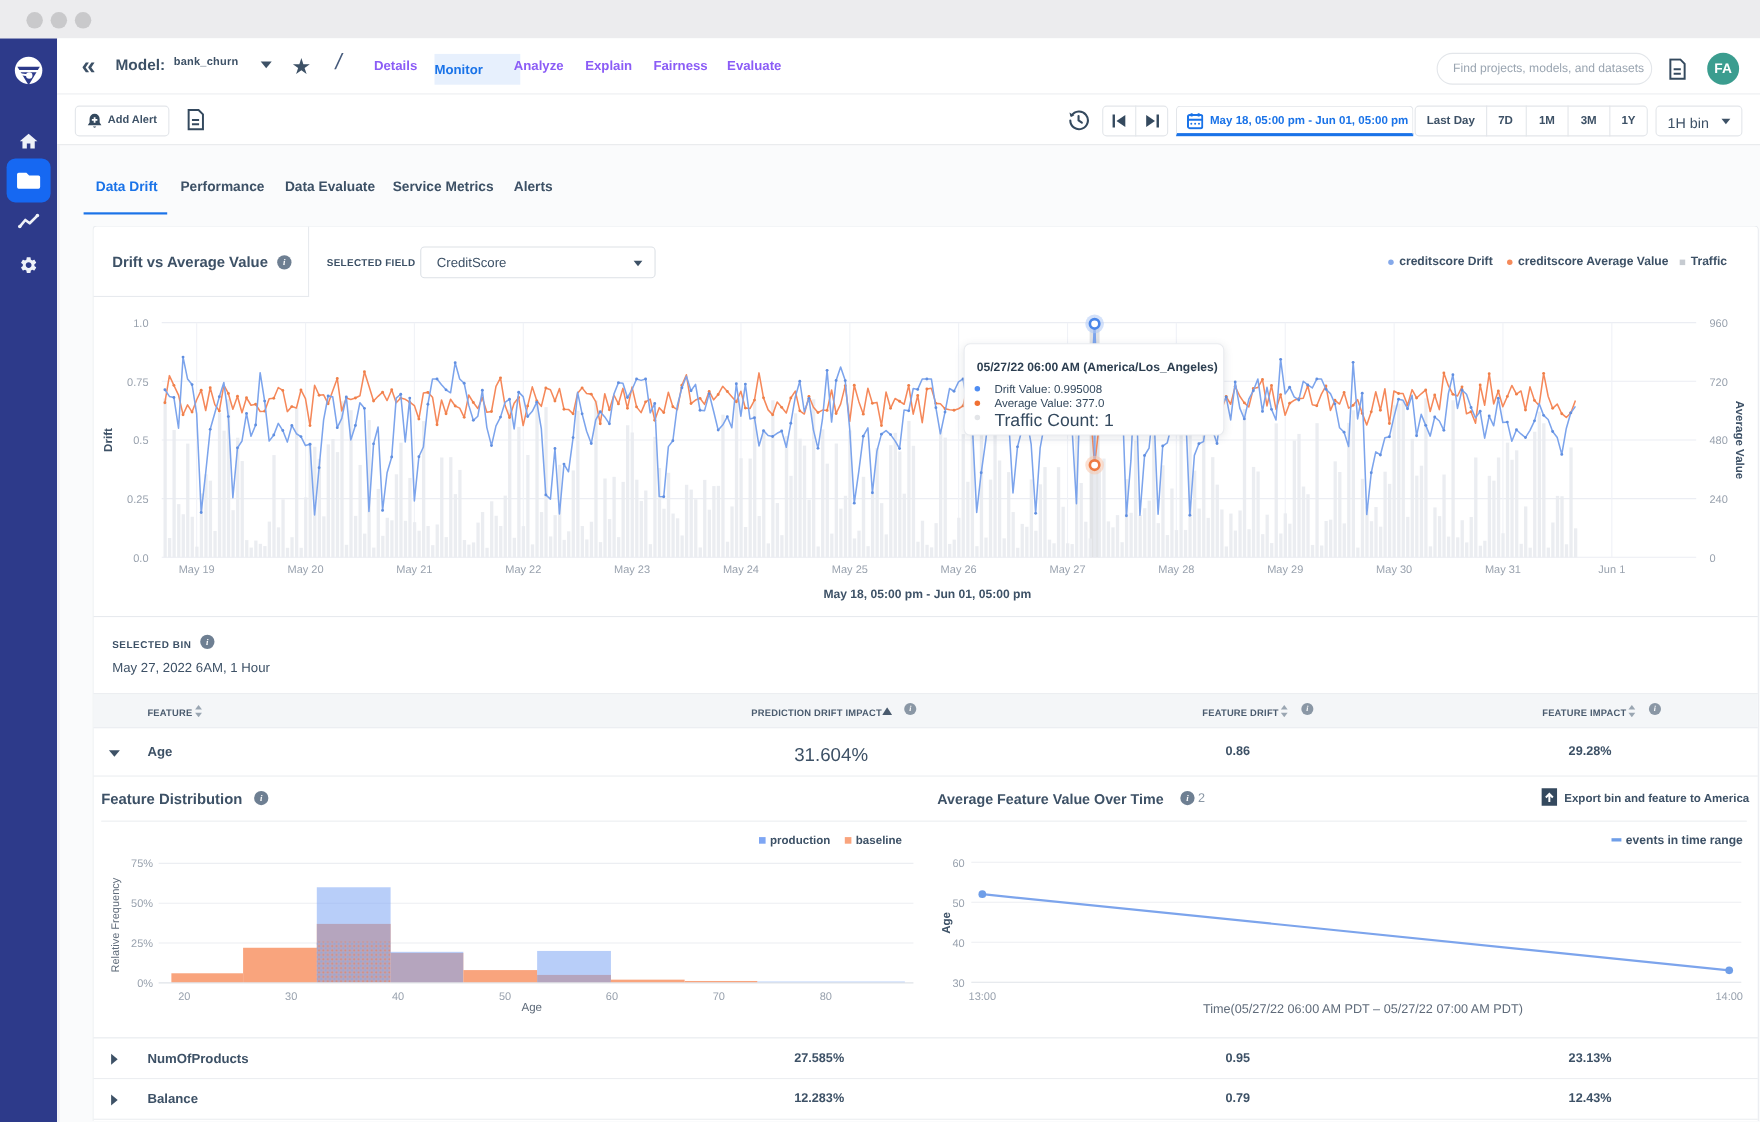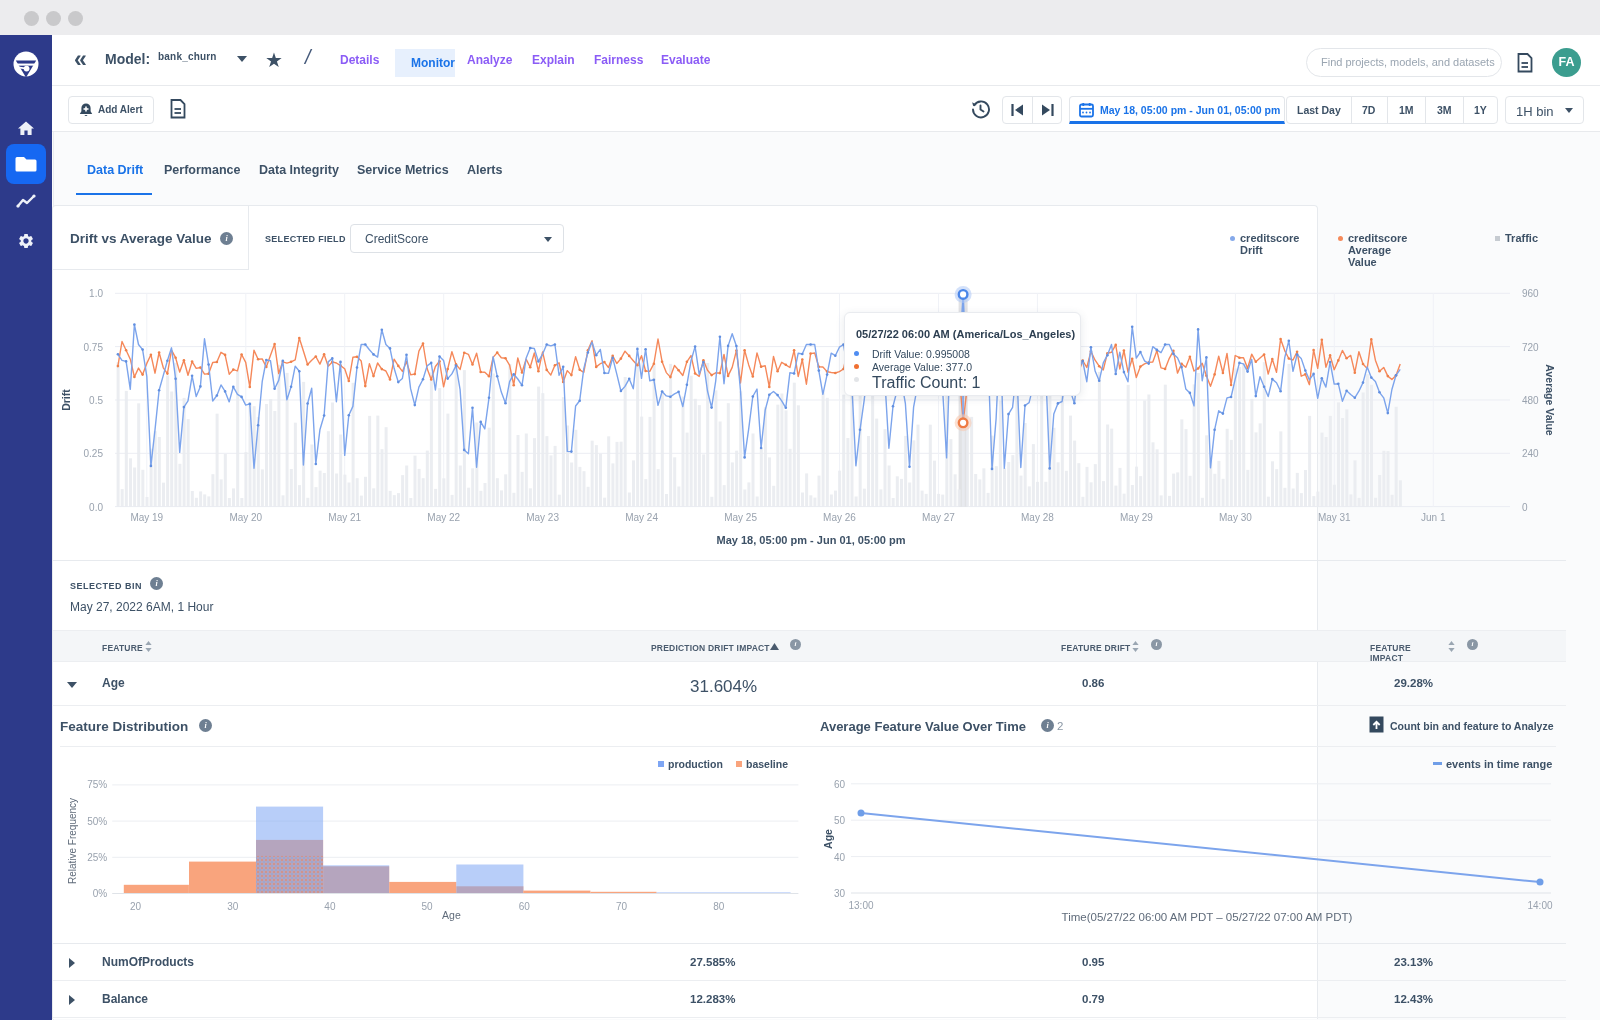--- a/index.html
+++ b/index.html
@@ -5,21 +5,21 @@
 html,body { width:1600px; height:1020px; overflow:hidden; font-family:"Liberation Sans",sans-serif; background:#fff; }
 .abs { position:absolute; }
 #chrome { left:0; top:0; width:1600px; height:35px; background:#ececee; }
 .dot { position:absolute; top:11px; width:15px; height:15px; border-radius:50%; background:#c9c9cb; }
 #sidebar { left:0; top:35px; width:52px; height:985px; background:#2d3a8a; }
 #appbody { left:52px; top:35px; width:1548px; height:985px; background:#fafbfc; }
 #tophdr { position:absolute; left:0; top:0; width:1548px; height:51px; background:#fff; border-bottom:1px solid #e8eaed; }
 #toolbar { position:absolute; left:0; top:51px; width:1548px; height:46px; background:#fff; border-bottom:1px solid #e8eaed; }
 .navtab { position:absolute; top:0; height:50px; line-height:50px; font-size:12px; color:#8b5cf6; font-weight:700; }
 .subtab { position:absolute; top:128px; font-size:12.5px; color:#3d5166; font-weight:700; }
-#maincard { position:absolute; left:0; top:170px; width:1266px; height:814px; background:#fff; border:1px solid #e7eaee; border-radius:4px 4px 0 0; border-bottom:none;padding-left:12px; }
+#maincard { position:absolute; left:32px; top:170px; width:1515px; height:814px; background:#fff; border:1px solid #e7eaee; border-radius:4px 4px 0 0; border-bottom:none;padding-left:12px; }
 .info { position:absolute; color:#fff; text-align:center; font-style:italic; font-weight:700; font-family:"Liberation Serif",serif; }
 .navy { color:#3d5166; }
 </style></head>
 <body>
 <div class="abs" id="chrome">
   <div class="dot" style="left:24px"></div>
   <div class="dot" style="left:46px"></div>
   <div class="dot" style="left:68px"></div>
 </div>
 
@@ -48,21 +48,21 @@
 
 <div class="abs" id="appbody">
   <div id="tophdr">
     <div class="abs navy" style="left:22px;top:11px;font-size:23px;font-weight:700;letter-spacing:-2px;color:#3d5166">«</div>
     <div class="abs navy" style="left:53px;top:16px;font-size:14px;font-weight:700">Model:</div>
     <div class="abs navy" style="left:106px;top:16px;font-size:10px;font-weight:700;letter-spacing:0.2px">bank_churn</div>
     <div class="abs" style="left:185px;top:21px;width:0;height:0;border-left:5px solid transparent;border-right:5px solid transparent;border-top:6px solid #3d5166"></div>
     <div class="abs navy" style="left:213px;top:13px;font-size:20px">★</div>
     <div class="abs" style="left:253px;top:11px;font-size:20px;color:#44597a;font-style:italic">/</div>
     <div class="navtab" style="left:288px">Details</div>
-    <div class="abs" style="left:343px;top:14px;width:60px;height:28px;line-height:28px;text-align:right;background:#e7f0fd;border-radius:0;color:#1a73e8;font-size:12px;font-weight:700">Monitor</div>
+    <div class="abs" style="left:343px;top:14px;width:78px;height:28px;line-height:28px;text-align:left;background:#e7f0fd;border-radius:0;color:#1a73e8;font-size:12px;font-weight:700">Monitor</div>
     <div class="navtab" style="left:415px">Analyze</div>
     <div class="navtab" style="left:480px">Explain</div>
     <div class="navtab" style="left:542px">Fairness</div>
     <div class="navtab" style="left:609px">Evaluate</div>
     <div class="abs" style="left:1254px;top:13px;width:196px;height:29px;border:1px solid #e3e6ea;border-radius:15px;font-size:11px;color:#9aa5b1;line-height:27px;padding-left:14px">Find projects, models, and datasets</div>
     <svg class="abs" style="left:1465px;top:18px" width="16" height="20" viewBox="0 0 16 20">
         <path d="M1.5 1 h9 l4 4 v13.5 h-13 z" fill="none" stroke="#34495e" stroke-width="1.8"></path>
         <line x1="4.5" y1="10" x2="11" y2="10" stroke="#34495e" stroke-width="1.8"></line>
         <line x1="4.5" y1="14" x2="11" y2="14" stroke="#34495e" stroke-width="1.8"></line>
       </svg>
@@ -122,21 +122,21 @@
     <div class="abs navy" style="left:1422px;top:18px;font-size:10.5px;font-weight:700">1Y</div>
     <div class="abs" style="left:1453px;top:10px;width:79px;height:28px;border:1px solid #e3e6ea;border-radius:4px"></div>
     <div class="abs navy" style="left:1464px;top:18px;font-size:13px;font-weight:400">1H bin</div>
     <div class="abs" style="left:1513px;top:22px;width:0;height:0;border-left:4.5px solid transparent;border-right:4.5px solid transparent;border-top:5.5px solid #3d5166"></div>
   </div>
 
   <div class="abs" style="left:1px;top:97px;width:1px;height:888px;background:#eaecef"></div>
   <div class="subtab" style="left:35px;color:#1a73e8">Data Drift</div>
   <div class="abs" style="left:24px;top:157.5px;width:76px;height:2.5px;background:#1a73e8"></div>
   <div class="subtab" style="left:112px">Performance</div>
-  <div class="subtab" style="left:207px">Data Integrity</div>
+  <div class="subtab" style="left:207px">Data Evaluate</div>
   <div class="subtab" style="left:305px">Service Metrics</div>
   <div class="subtab" style="left:415px">Alerts</div>
 
   <div id="maincard">
 
     <div class="abs" style="left:0;top:0;width:196px;height:64px;border-right:1px solid #e7eaee;border-bottom:1px solid #e7eaee"></div>
     <div class="abs navy" style="left:17px;top:25px;font-size:13.5px;font-weight:700">Drift vs Average Value</div>
     <div class="info" style="left:167px;top:26px;width:13.0px;height:13.0px;border-radius:50%;background:#6e7f92;font-size:8px;line-height:13.0px">i</div>
     <div class="abs" style="left:212px;top:28px;font-size:9px;font-weight:700;color:#3d5166;letter-spacing:0.3px">SELECTED FIELD</div>
     <div class="abs" style="left:297px;top:18px;width:214px;height:29px;border:1px solid #dde1e6;border-radius:4px">
@@ -924,21 +924,21 @@
 <text x="23" y="90" text-anchor="middle" transform="rotate(-90 23 90)" style="font:10px 'Liberation Sans',sans-serif;fill:#5f6b7a">Relative Frequency</text>
 </svg></div>
 
     <div class="abs navy" style="left:767px;top:513px;font-size:13px;font-weight:700">Average Feature Value Over Time</div>
     <div class="info" style="left:988px;top:513px;width:13.0px;height:13.0px;border-radius:50%;background:#6e7f92;font-size:8px;line-height:13.0px">i</div>
     <div class="abs" style="left:1004px;top:514px;font-size:11.5px;color:#8a97a5">2</div>
     <svg class="abs" style="left:1315px;top:509px" width="17" height="19" viewBox="0 0 17 19">
         <path d="M1.5 1.5 h14 v16 h-14 z" fill="#34495e"></path>
         <path d="M8.5 14 v-7 m-3.2 3 l3.2 -3.2 3.2 3.2" fill="none" stroke="#fff" stroke-width="1.8"></path>
       </svg>
-    <div class="abs navy" style="left:1337px;top:514px;font-size:10.5px;font-weight:700;white-space:nowrap">Count bin and feature to Analyze</div>
+    <div class="abs navy" style="left:1337px;top:514px;font-size:10.5px;font-weight:700;white-space:nowrap">Export bin and feature to America</div>
     <div class="abs" style="left:1380px;top:556px;width:9px;height:2.5px;background:#6f9ee8"></div>
     <div class="abs navy" style="left:1393px;top:552px;font-size:11px;font-weight:700;white-space:nowrap">events in time range</div>
     <div class="abs" style="left:767px;top:545px"><svg class="avgchart" width="740" height="180" viewBox="0 0 740 180" xmlns="http://www.w3.org/2000/svg">
 <style>.axlab{font:10px "Liberation Sans",sans-serif;fill:#99a2ae;}</style>
 <line x1="31" y1="32.8" x2="731" y2="32.8" stroke="#eceef2" stroke-width="1"></line>
 <line x1="31" y1="69.2" x2="731" y2="69.2" stroke="#eceef2" stroke-width="1"></line>
 <line x1="31" y1="105.6" x2="731" y2="105.6" stroke="#eceef2" stroke-width="1"></line>
 <line x1="31" y1="142.0" x2="731" y2="142.0" stroke="#dfe3e8" stroke-width="1"></line>
 <text x="25" y="36.8" text-anchor="end" class="axlab">60</text>
 <text x="25" y="73.2" text-anchor="end" class="axlab">50</text>

